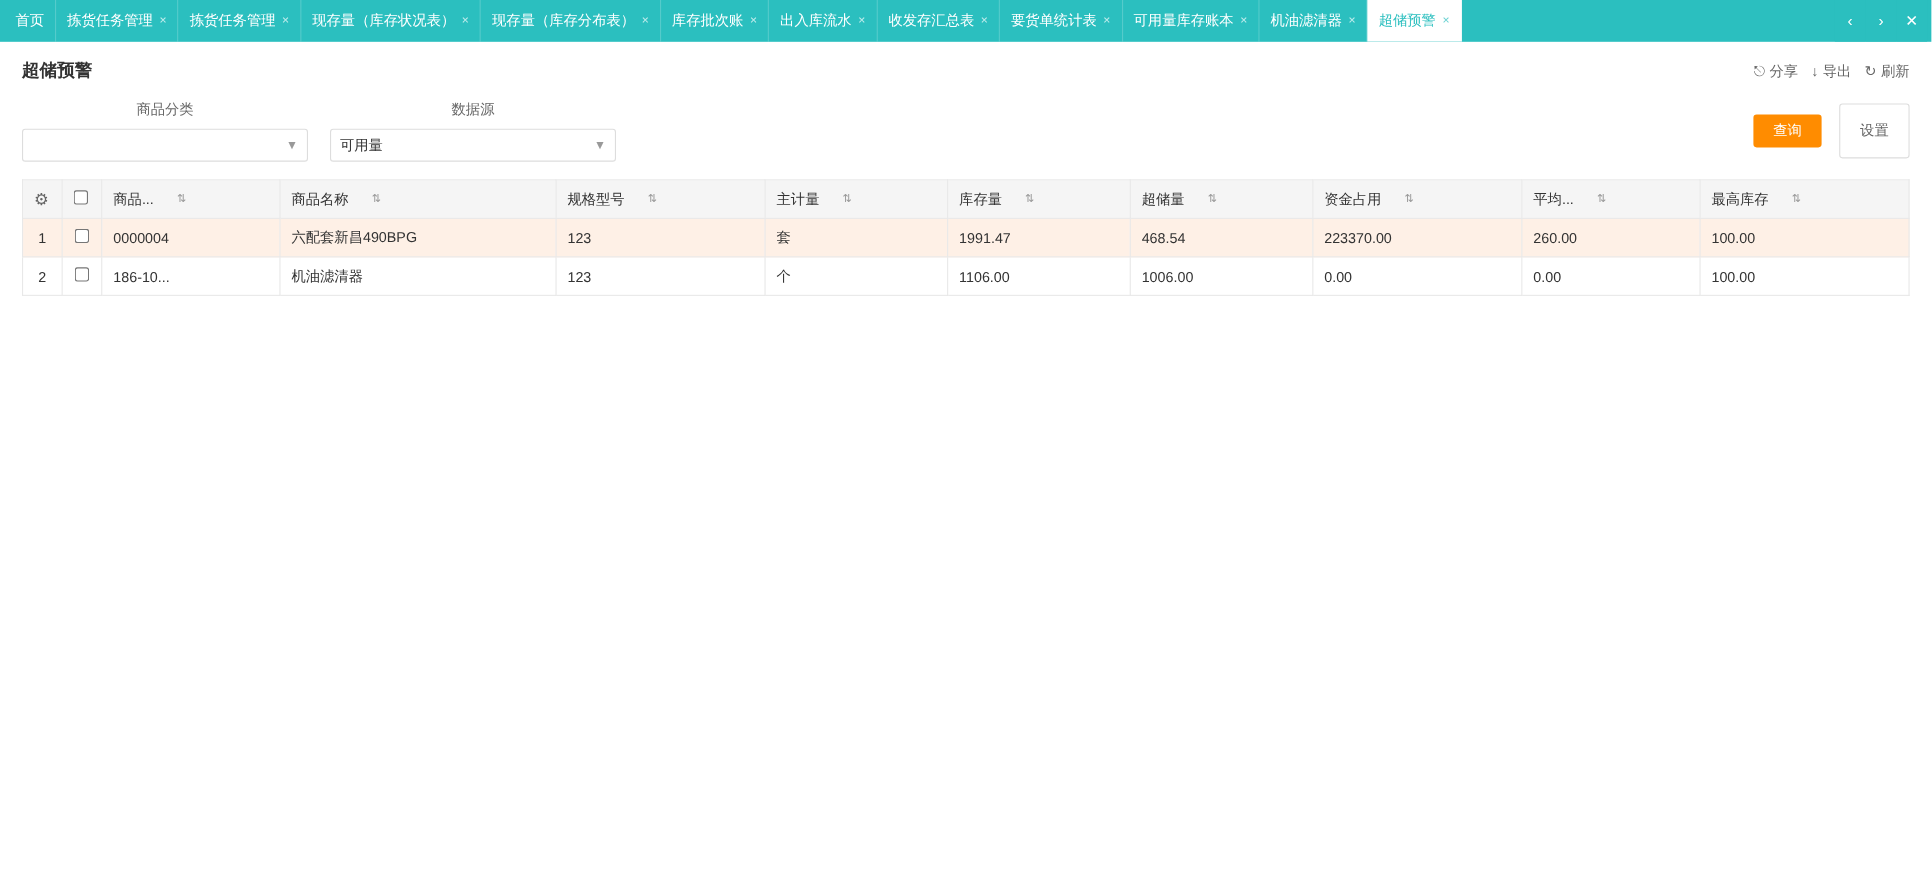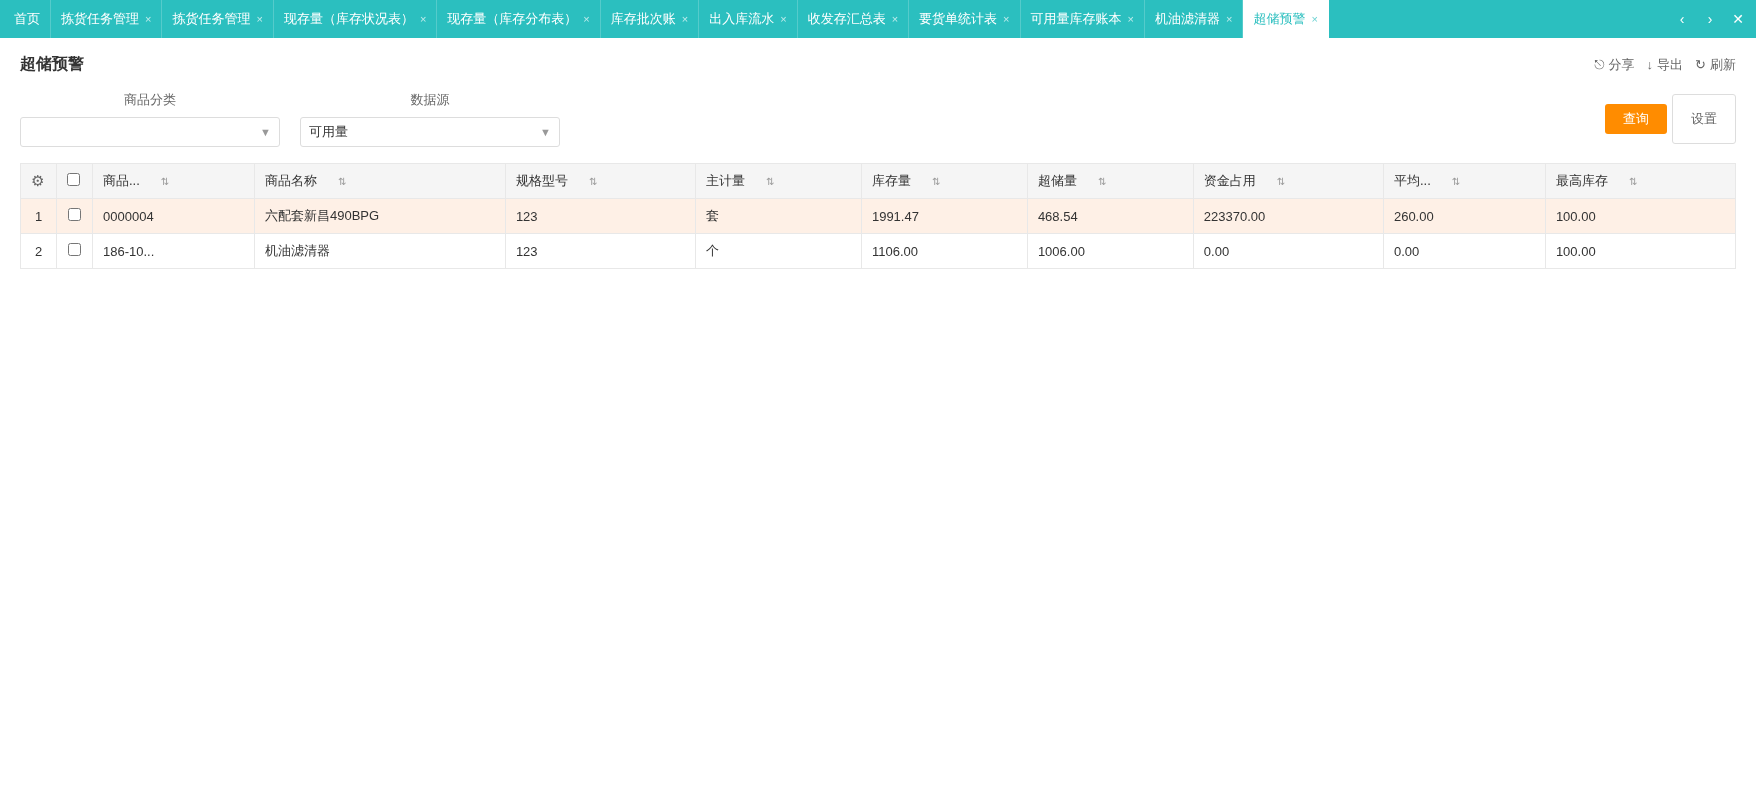--- a/index.html
+++ b/index.html
@@ -117,21 +117,21 @@
       background: #fff;
       justify-content: space-between;
     }
     .filter-select-wide {
       width: 260px;
     }
     .filter-actions {
       margin-left: auto;
       display: flex;
       align-items: center;
-      gap: 5px;
+      gap: 16px;
     }
     .btn-query {
       background: #ff8c00;
       color: #fff;
       border: none;
       border-radius: 3px;
       padding: 6px 18px;
       cursor: pointer;
       font-size: 13px;
     }

